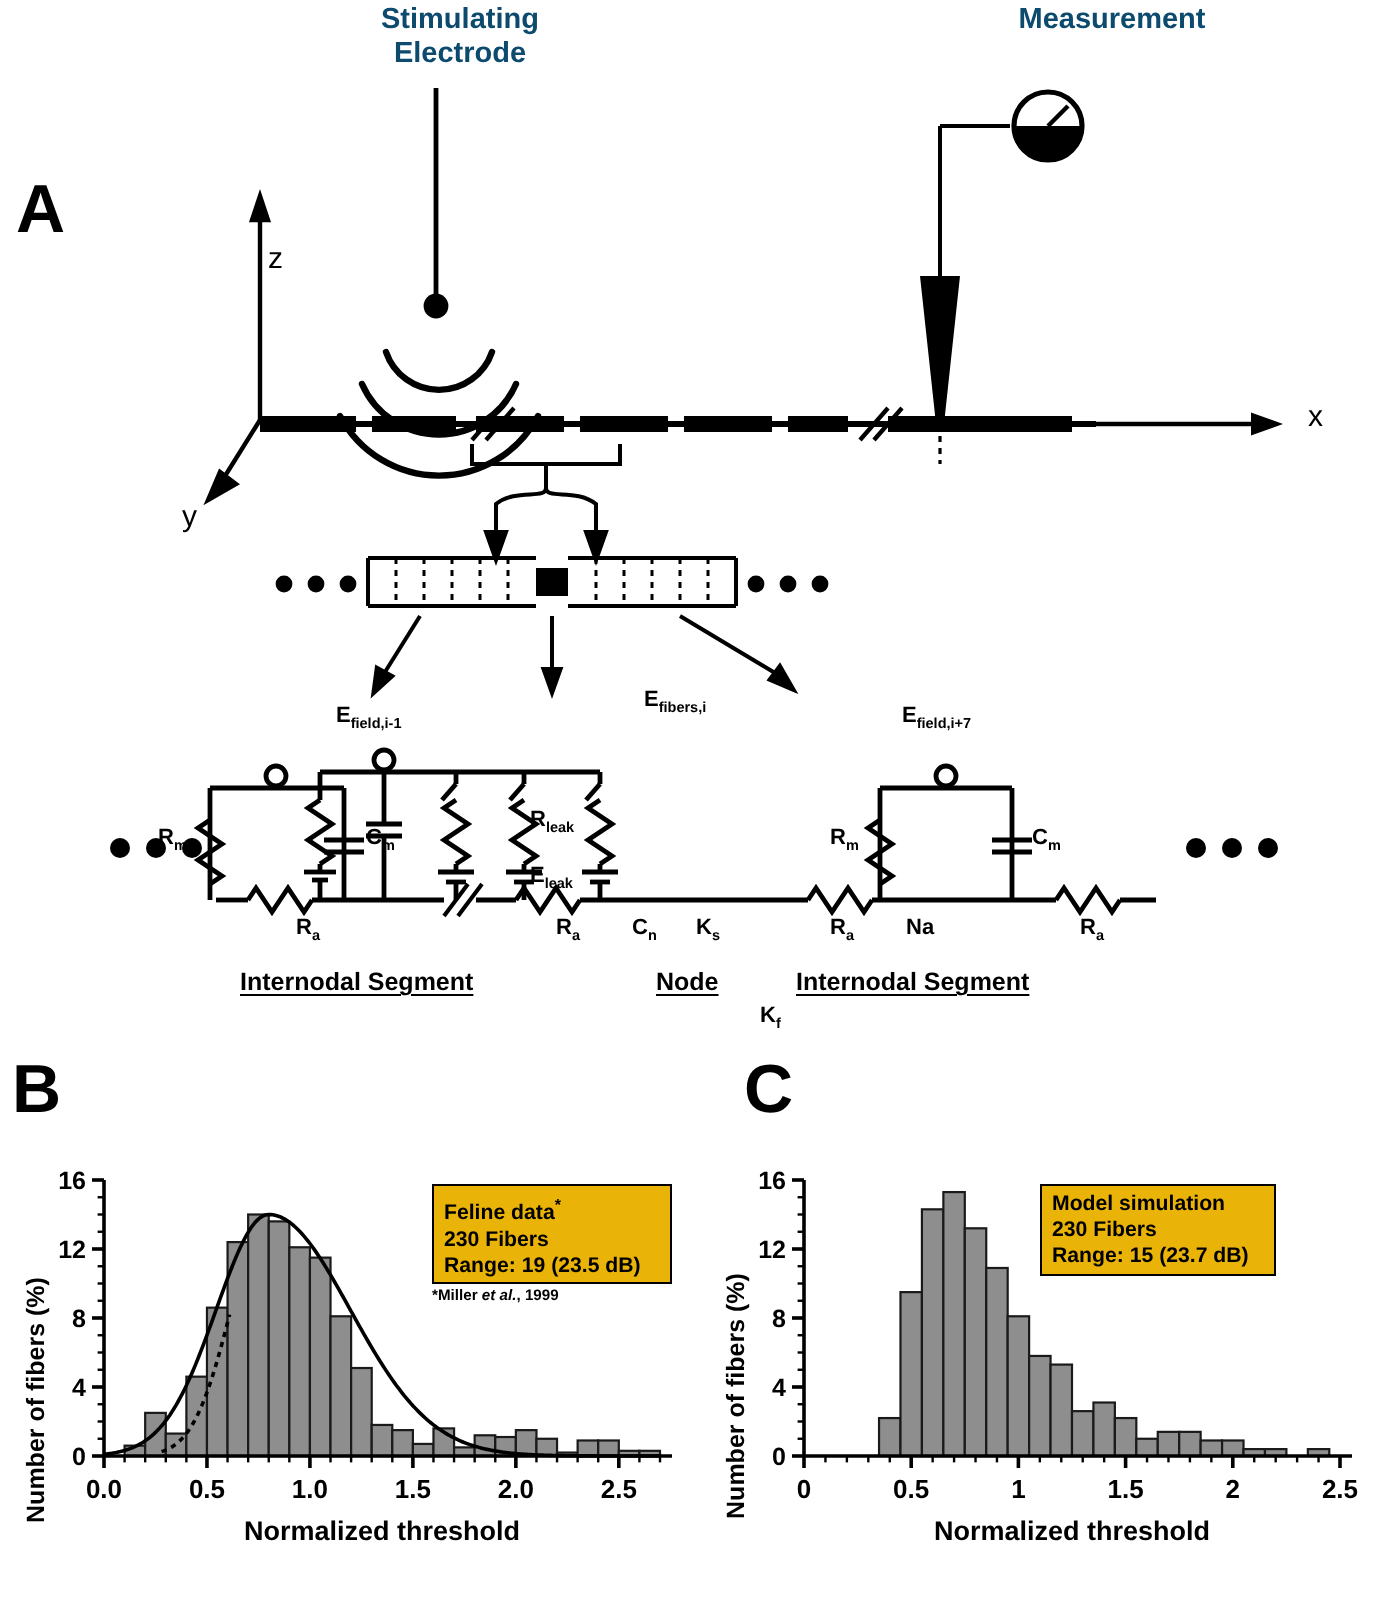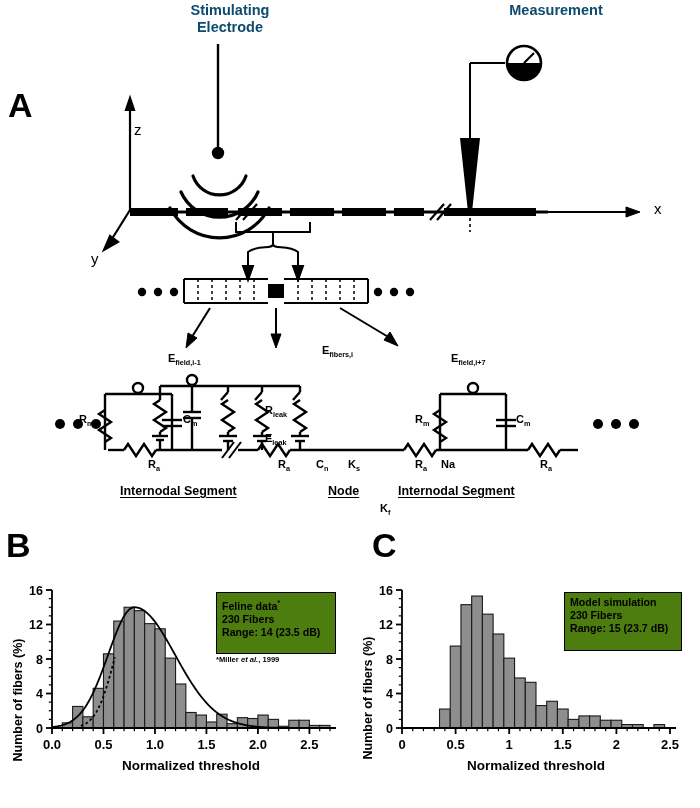--- a/index.html
+++ b/index.html
@@ -7,21 +7,21 @@
        font-family:"Liberation Sans",sans-serif;color:#000;}
   .fig{position:absolute;left:0;top:0;width:700px;height:808px;}
   .abs{position:absolute;}
   .ttl{font-weight:600;font-size:14.5px;line-height:17px;text-align:center;color:#0c4a6e;}
   .panelLetter{font-weight:bold;font-size:34px;line-height:34px;color:#000;}
   .axlab{font-style:normal;font-size:15px;font-weight:500;}
   .ckt{font-weight:bold;font-size:11px;}
   sub{font-size:0.66em;}
   .seglab{font-weight:bold;font-size:12.5px;text-decoration:underline;
           text-underline-offset:2px;}
-  .boxlegend{border:1.6px solid #000;background:#4d7c0f;padding:3px 5px 14px 5px;
+  .boxlegend{border:1.6px solid #000;background:#eab308;padding:3px 5px 1px 5px;
              font-weight:bold;font-size:10.6px;line-height:13.2px;}
   .footnote{font-size:7.6px;font-weight:bold;line-height:9px;margin-top:1px;}
   .footnote i{font-style:italic;margin-top:46px;}
   svg{display:block;overflow:visible;}
 </style>
 </head>
 <body>
 
 <div class="fig">
 
@@ -245,21 +245,21 @@
   <div class="abs ckt" style="left:265px;top:432px;"><span>E</span><sub>leak</sub></div>
 
   <div class="abs ckt" style="left:148px;top:458px;"><span>R</span><sub>a</sub></div>
   <div class="abs ckt" style="left:278px;top:458px;"><span>R</span><sub>a</sub></div>
   <div class="abs ckt" style="left:415px;top:458px;"><span>R</span><sub>a</sub></div>
   <div class="abs ckt" style="left:540px;top:458px;"><span>R</span><sub>a</sub></div>
 
   <div class="abs ckt" style="left:316px;top:458px;"><span>C</span><sub>n</sub></div>
   <div class="abs ckt" style="left:348px;top:458px;text-align:right;"><span>K</span><sub>s</sub></div>
   <div class="abs ckt" style="left:380px;top:458px;margin-top:44px;"><span>K</span><sub>f</sub></div>
-  <div class="abs ckt" style="left:398px;top:458px;padding-left:43px;"><span>Na</span></div>
+  <div class="abs ckt" style="left:410px;top:458px;padding-left:43px;"><span>Na</span></div>
 
   <div class="abs seglab" style="left:120px;top:484px;">Internodal Segment</div>
   <div class="abs seglab" style="left:328px;top:484px;">Node</div>
   <div class="abs seglab" style="left:398px;top:484px;">Internodal Segment</div>
 
   <div class="abs axlab" style="left:134px;top:121px;">z</div>
   <div class="abs axlab" style="left:91px;top:250px;">y</div>
   <div class="abs axlab" style="left:654px;top:200px;">x</div>
 
   <div class="abs" style="left:6px;top:528px;">
@@ -359,21 +359,21 @@
         <text x="191" y="200" font-size="13.5" font-weight="bold" text-anchor="middle" font-family="Liberation Sans, sans-serif">Normalized threshold</text>
       </g>
   </svg>
 
   <div class="abs" style="left:216px;top:592px;width:120px;">
     <div class="boxlegend">
       <div>
         <span>Feline data</span><span style="vertical-align:super;font-size:8px;">*</span>
       </div>
       <div>230 Fibers</div>
-      <div>Range: 14 (23.5 dB)</div>
+      <div>Range: 19 (23.5 dB)</div>
     </div>
     <div class="footnote">
       <span>*</span><span>Miller </span><i>et al.</i><span>, 1999</span>
     </div>
   </div>
 
   <div class="abs" style="left:372px;top:528px;">
     <span class="panelLetter">C</span>
   </div>
 
@@ -453,21 +453,21 @@
         <line x1="244.95999999999998" y1="158" x2="244.95999999999998" y2="161.2" stroke="#000" stroke-width="1.2"></line>
         <line x1="255.68" y1="158" x2="255.68" y2="161.2" stroke="#000" stroke-width="1.2"></line>
         <line x1="277.12" y1="158" x2="277.12" y2="161.2" stroke="#000" stroke-width="1.2"></line>
         <line x1="287.84000000000003" y1="158" x2="287.84000000000003" y2="161.2" stroke="#000" stroke-width="1.2"></line>
         <line x1="298.55999999999995" y1="158" x2="298.55999999999995" y2="161.2" stroke="#000" stroke-width="1.2"></line>
         <line x1="309.28" y1="158" x2="309.28" y2="161.2" stroke="#000" stroke-width="1.2"></line>
         <text x="186" y="200" font-size="13.5" font-weight="bold" text-anchor="middle" font-family="Liberation Sans, sans-serif">Normalized threshold</text>
       </g>
   </svg>
 
-  <div class="abs" style="left:520px;top:592px;width:118px;margin-left:44px;">
+  <div class="abs" style="left:520px;top:592px;width:118px;">
     <div class="boxlegend">
       <div>Model simulation</div>
       <div>230 Fibers</div>
       <div>Range: 15 (23.7 dB)</div>
     </div>
   </div>
 
 </div>
 
 </body></html>

